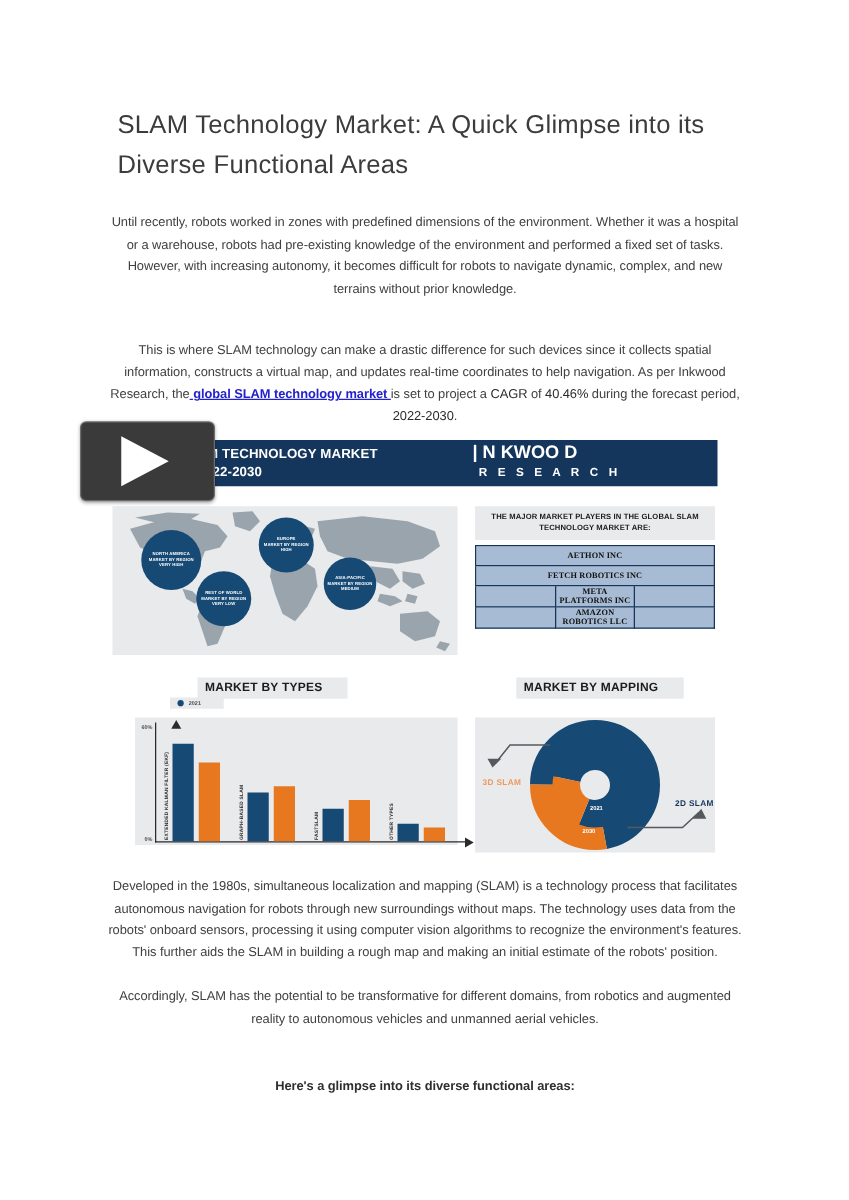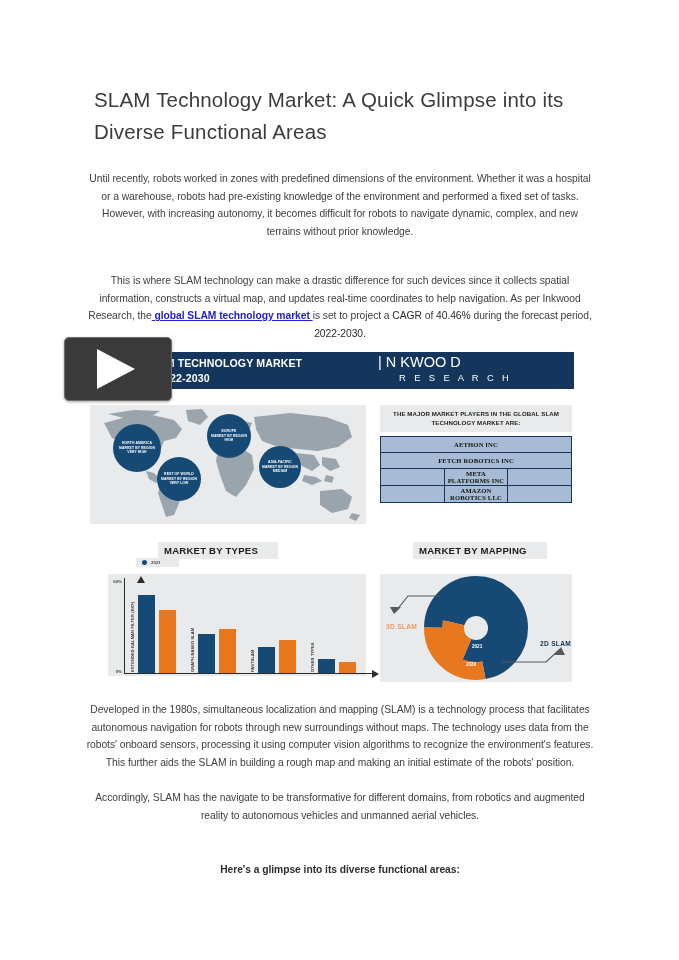--- a/index.html
+++ b/index.html
@@ -85,30 +85,30 @@
   }
   .ih-right {
     position: absolute;
     left: 290px;
     top: 2px;
     width: 190px;
     color: #ffffff;
   }
   .ih-brand {
     font-size: 14.5px;
-    font-weight: normal;
+    font-weight: bold;
     letter-spacing: 0px;
     line-height: 17px;
   }
   .ih-sub {
     font-size: 9.4px;
-    font-weight: normal;
+    font-weight: bold;
     letter-spacing: 2.9px;
     line-height: 13px;
-    margin-left: 21px;
+    margin-left: 5px;
   }
 
   
   .play-overlay {
     position: absolute;
     left: 64px;
     top: 337px;
     width: 106px;
     height: 62px;
     background: #3a3a3a;
@@ -484,16 +484,16 @@
       <div class="ring-lab rl-2021">2021</div>
       <div class="ring-lab rl-2030">2030</div>
     </div>
   </div>
 
   <div class="play-overlay">
     <div class="play-tri"></div>
   </div>
 
   <div class="para p3">Developed in the 1980s, simultaneous localization and mapping (SLAM) is a technology process that facilitates autonomous navigation for robots through new surroundings without maps. The technology uses data from the robots' onboard sensors, processing it using computer vision algorithms to recognize the environment's features. This further aids the SLAM in building a rough map and making an initial estimate of the robots' position.</div>
-  <div class="para p4">Accordingly, SLAM has the navigate to be transformative for different domains, from robotics and augmented reality to autonomous vehicles and unmanned aerial vehicles.</div>
+  <div class="para p4">Accordingly, SLAM has the potential to be transformative for different domains, from robotics and augmented reality to autonomous vehicles and unmanned aerial vehicles.</div>
   <div class="para p5">Here's a glimpse into its diverse functional areas:</div>
 
 </div>
 
 </body></html>

